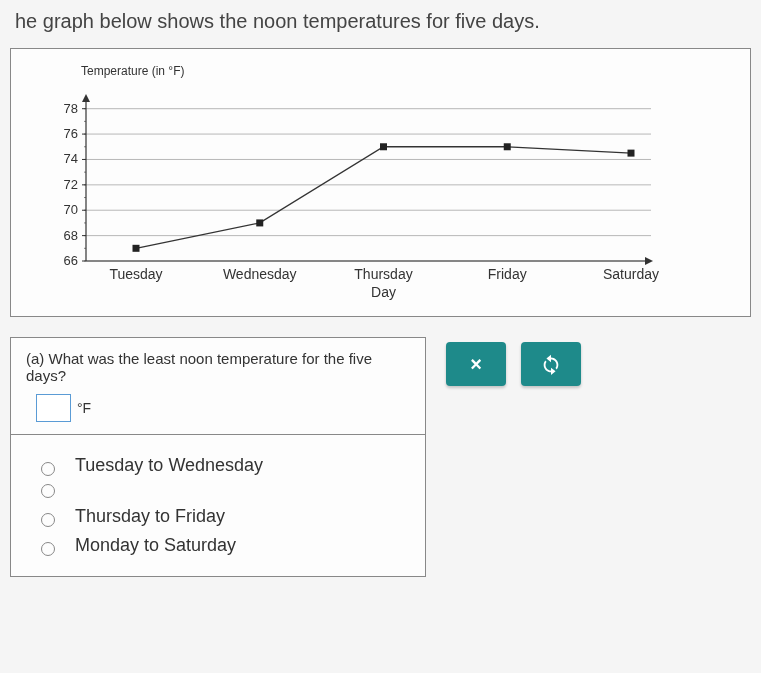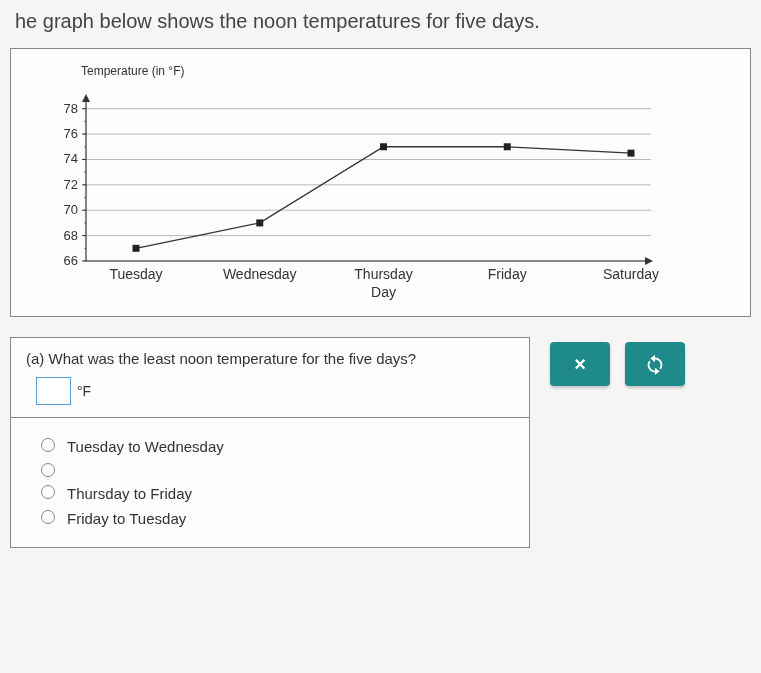--- a/index.html
+++ b/index.html
@@ -34,21 +34,21 @@
     }
     svg { display: block; }
     .questions-row {
       display: flex;
       gap: 20px;
       align-items: flex-start;
     }
     .question-panel {
       border: 1px solid #888;
       background: #fdfdfd;
-      width: 520px;
+      width: 416px;
     }
     .question-block {
       border-bottom: 1px solid #888;
       padding: 12px 15px;
     }
     .question-block:last-child { border-bottom: none; }
     .q-text {
       font-size: 15px;
       color: #333;
       margin-bottom: 10px;
@@ -70,24 +70,24 @@
     .unit {
       font-size: 14px;
       color: #333;
     }
     .radio-list {
       margin-left: 15px;
       margin-top: 8px;
     }
     .radio-item {
       display: flex;
-      align-items: flex-start;
-      gap: 12px;
+      align-items: flex-end;
+      gap: 20px;
       margin-bottom: 8px;
-      font-size: 15px;
+      font-size: 18px;
       color: #333;
       cursor: pointer;
     }
     .radio-circle {
       width: 14px;
       height: 14px;
       border: 1.5px solid #888;
       border-radius: 50%;
       flex-shrink: 0;
     }
@@ -193,21 +193,21 @@
           </div>
           <div class="radio-item">
             <span class="radio-circle"></span>
           </div>
           <div class="radio-item">
             <span class="radio-circle"></span>
             <span>Thursday to Friday</span>
           </div>
           <div class="radio-item">
             <span class="radio-circle"></span>
-            <span>Friday to Tuesday</span>
+            <span>Monday to Saturday</span>
           </div>
         </div>
     </div>
   </div>
 
   <div class="action-buttons">
     <button class="btn">
       <span>×</span>
     </button>
     <button class="btn">

